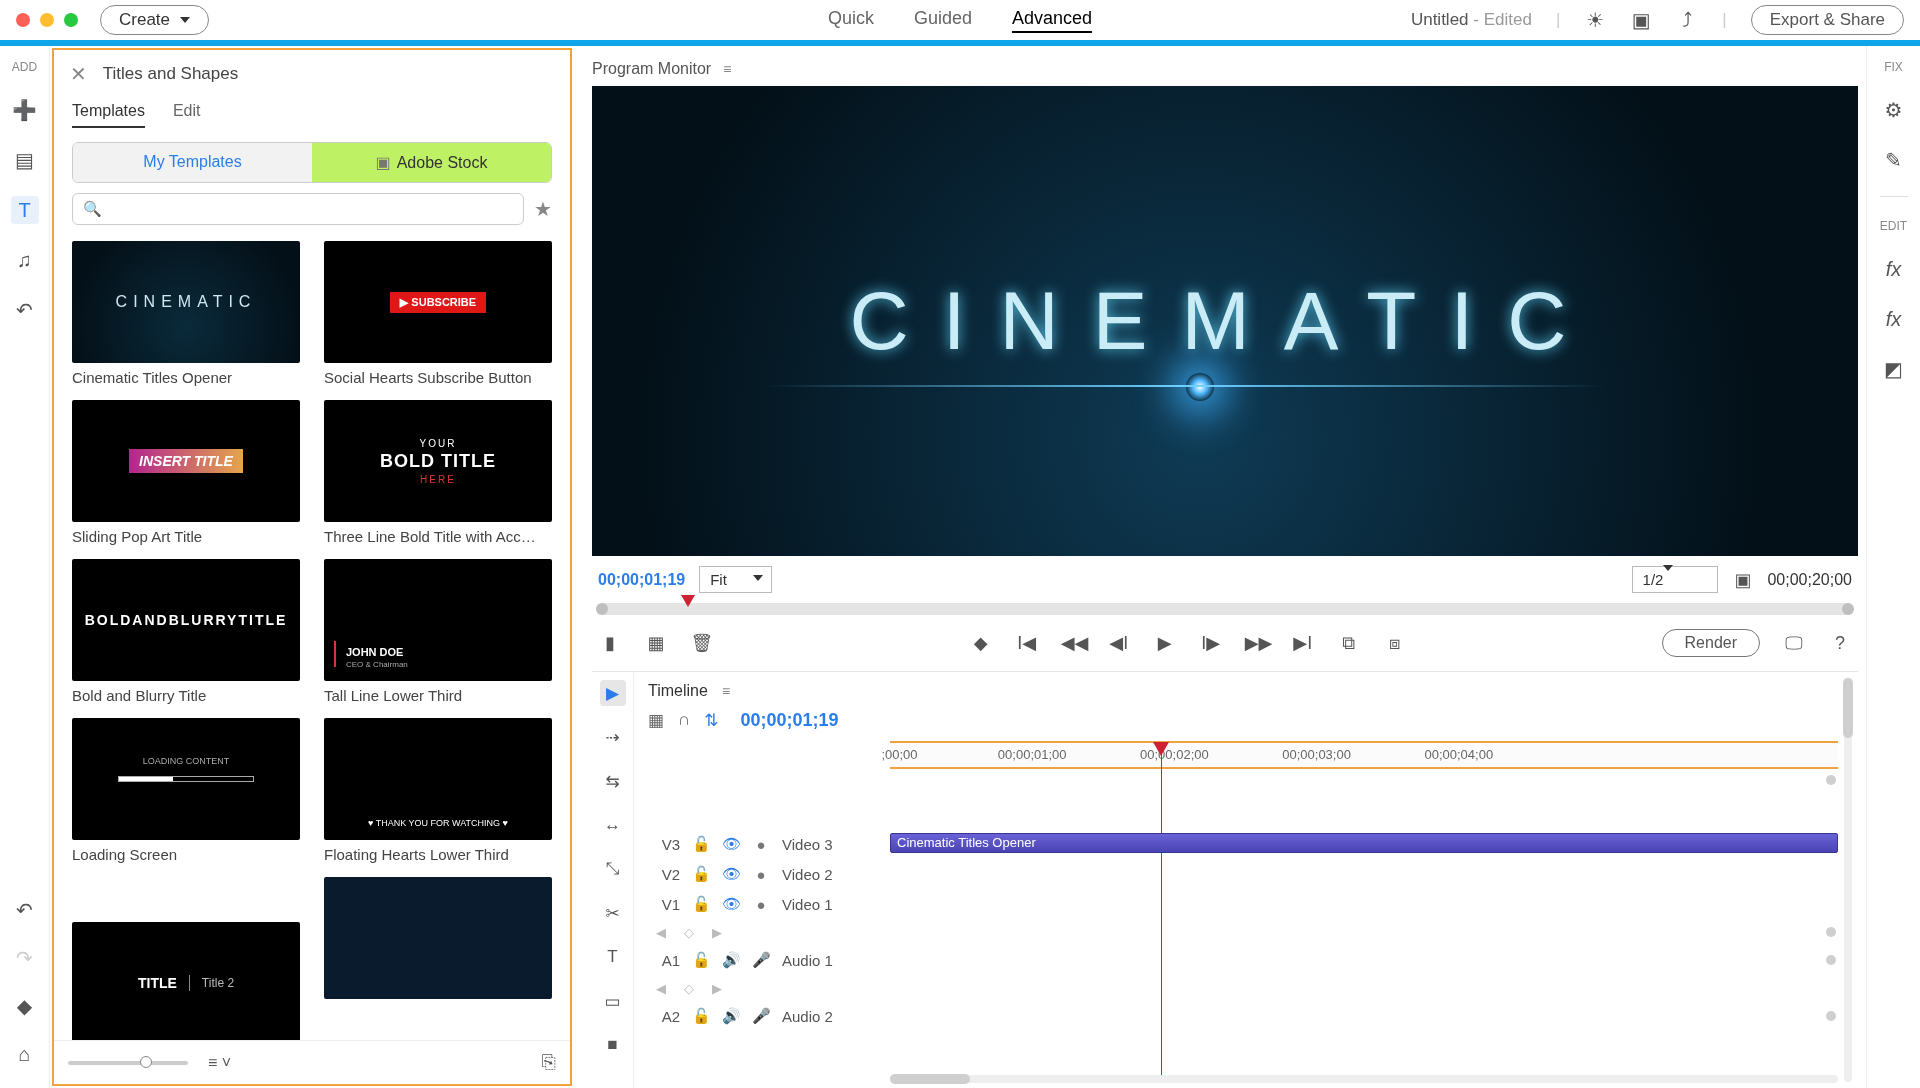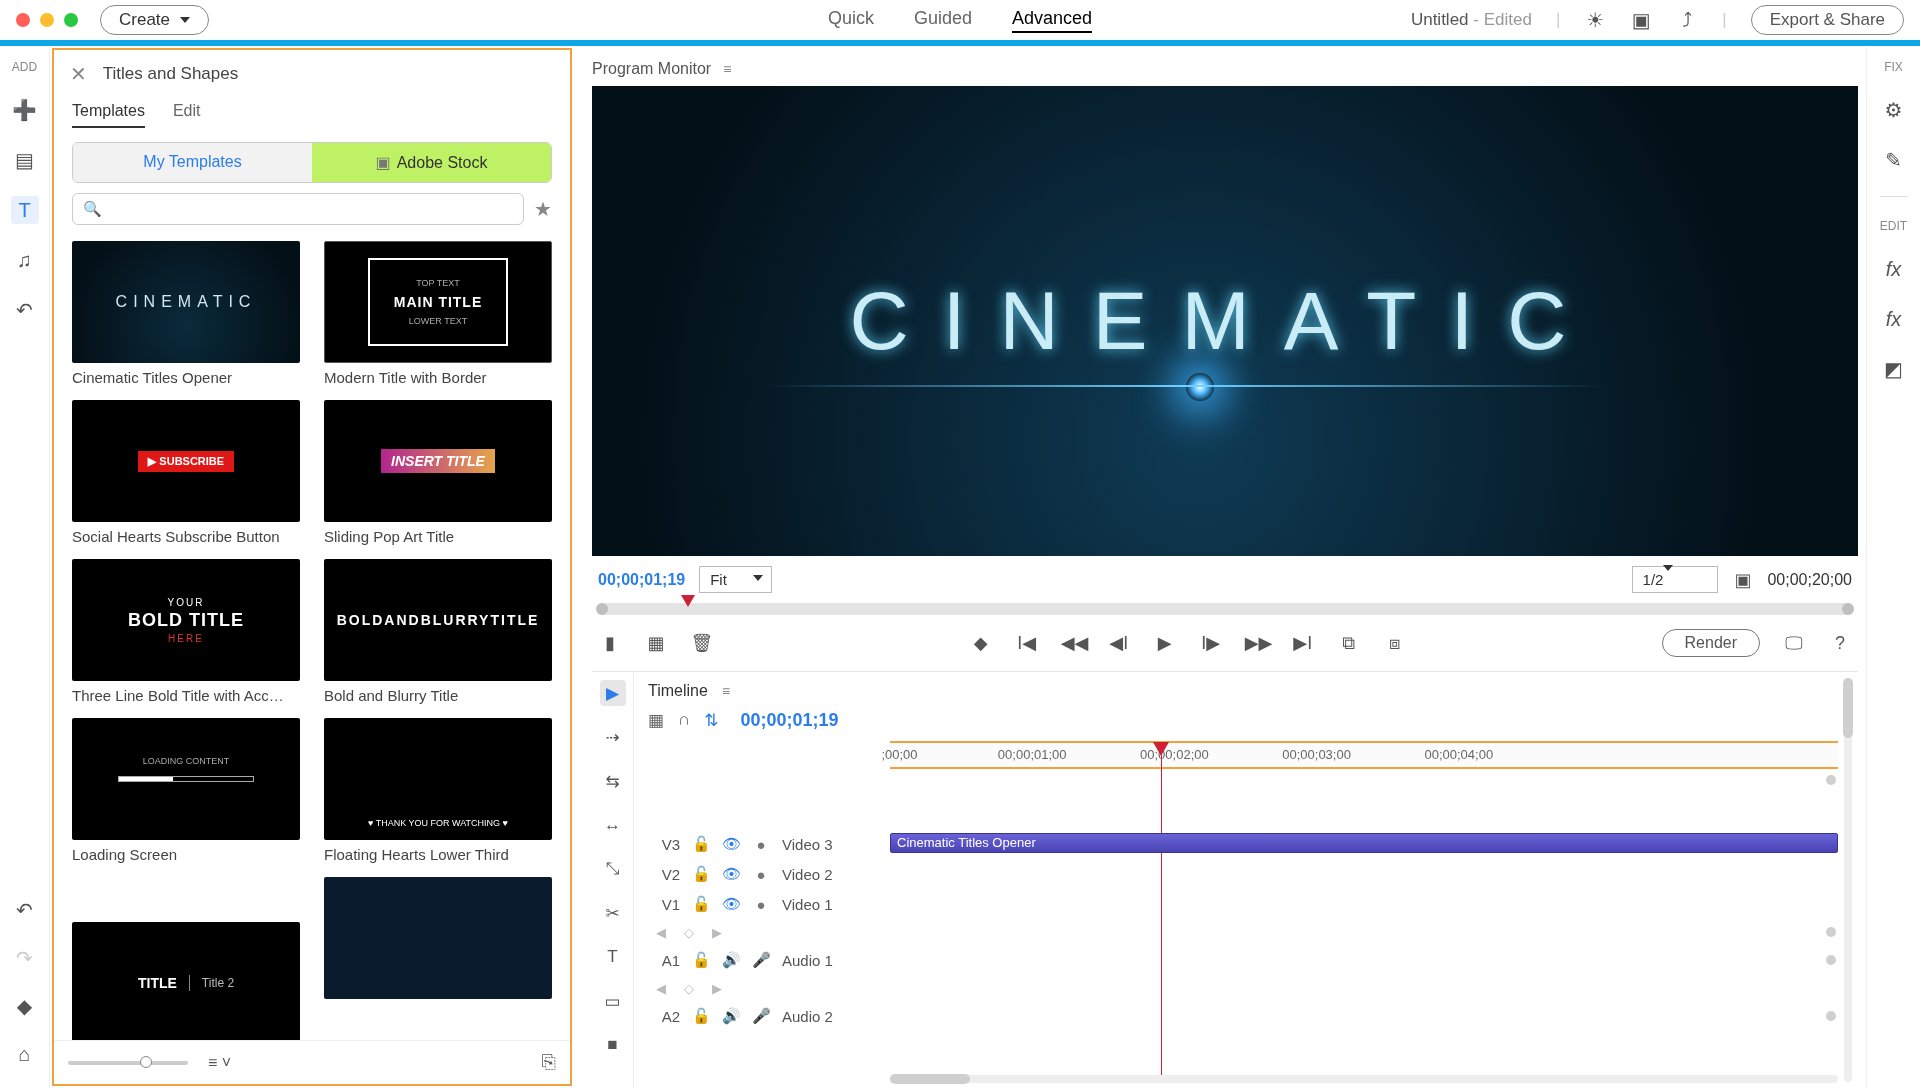--- a/index.html
+++ b/index.html
@@ -214,30 +214,20 @@
     </div>
 
     <div class="template-grid">
       <div class="tmpl-item">
         <div class="thumb cinematic">
             <span>CINEMATIC</span>
           </div>
         <div class="tmpl-label">Cinematic Titles Opener</div>
       </div>
       <div class="tmpl-item">
-        <div class="thumb border">
-          <div class="inner-border">
-              <span class="tt">TOP TEXT</span>
-              <span class="mt">MAIN TITLE</span>
-              <span class="lt">LOWER TEXT</span>
-            </div>
-        </div>
-        <div class="tmpl-label">Modern Title with Border</div>
-      </div>
-      <div class="tmpl-item">
         <div class="thumb subscribe">
             <span class="badge">▶ SUBSCRIBE</span>
           </div>
         <div class="tmpl-label">Social Hearts Subscribe Button</div>
       </div>
       <div class="tmpl-item">
         <div class="thumb popart">
             <span class="pill">INSERT TITLE</span>
           </div>
         <div class="tmpl-label">Sliding Pop Art Title</div>
@@ -248,20 +238,28 @@
             <span class="l2">BOLD TITLE</span>
             <span class="l3">HERE</span>
           </div>
         <div class="tmpl-label">Three Line Bold Title with Acc…</div>
       </div>
       <div class="tmpl-item">
         <div class="thumb blurry">
             <span>BOLDANDBLURRYTITLE</span>
           </div>
         <div class="tmpl-label">Bold and Blurry Title</div>
+      </div>
+      <div class="tmpl-item">
+        <div class="thumb lowerthird">
+            <span class="bar"></span>
+            <span class="n">JOHN DOE</span>
+            <span class="s">CEO &amp; Chairman</span>
+          </div>
+        <div class="tmpl-label">Tall Line Lower Third</div>
       </div>
       <div class="tmpl-item">
         <div class="thumb loading">
             <span class="lbl">LOADING CONTENT</span>
             <div class="pbar"></div>
           </div>
         <div class="tmpl-label">Loading Screen</div>
       </div>
       <div class="tmpl-item">
         <div class="thumb hearts">

